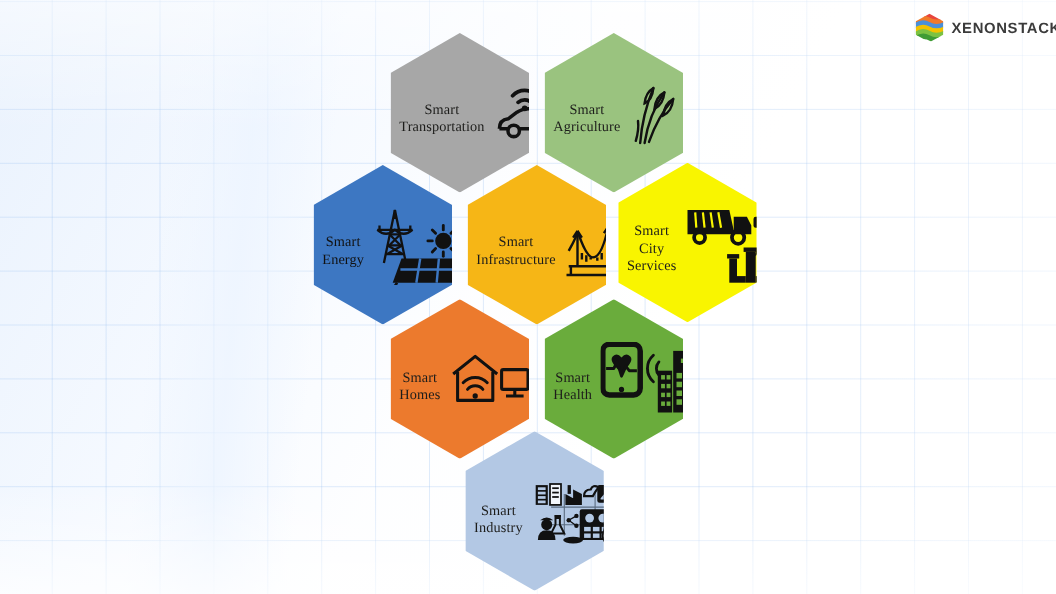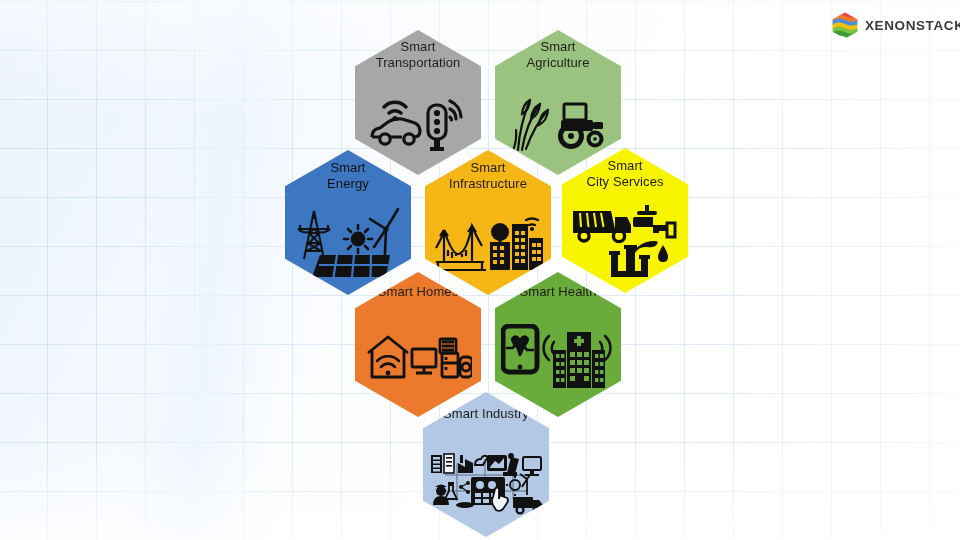--- a/index.html
+++ b/index.html
@@ -48,22 +48,23 @@
   .logo-mark{width:26px;height:27px;position:relative;}
   .logo-text{
     font-size:13.5px;font-weight:bold;letter-spacing:.6px;color:#3b3b3b;
     font-family:"Liberation Sans", sans-serif;line-height:1;
   }
 
   
   .hex{
     position:absolute;
     clip-path:polygon(50% 0%, 100% 25%, 100% 75%, 50% 100%, 0% 75%, 0% 25%);
-    display:flex;flex-direction:column;align-items:center;
+    display:flex;flex-direction:row;align-items:center;
     box-sizing:border-box;
+    font-family:Liberation Serif, serif;
   }
   .hex .label{
     text-align:center;color:#1d1d1b;
     font-size:13px;line-height:15.5px;font-weight:normal;
     letter-spacing:.1px;
     padding:0 8px;
     white-space:pre-line;
   }
   .hex .art{flex:1;width:100%;display:flex;align-items:center;justify-content:center;}
   .hex .art svg{display:block;}

